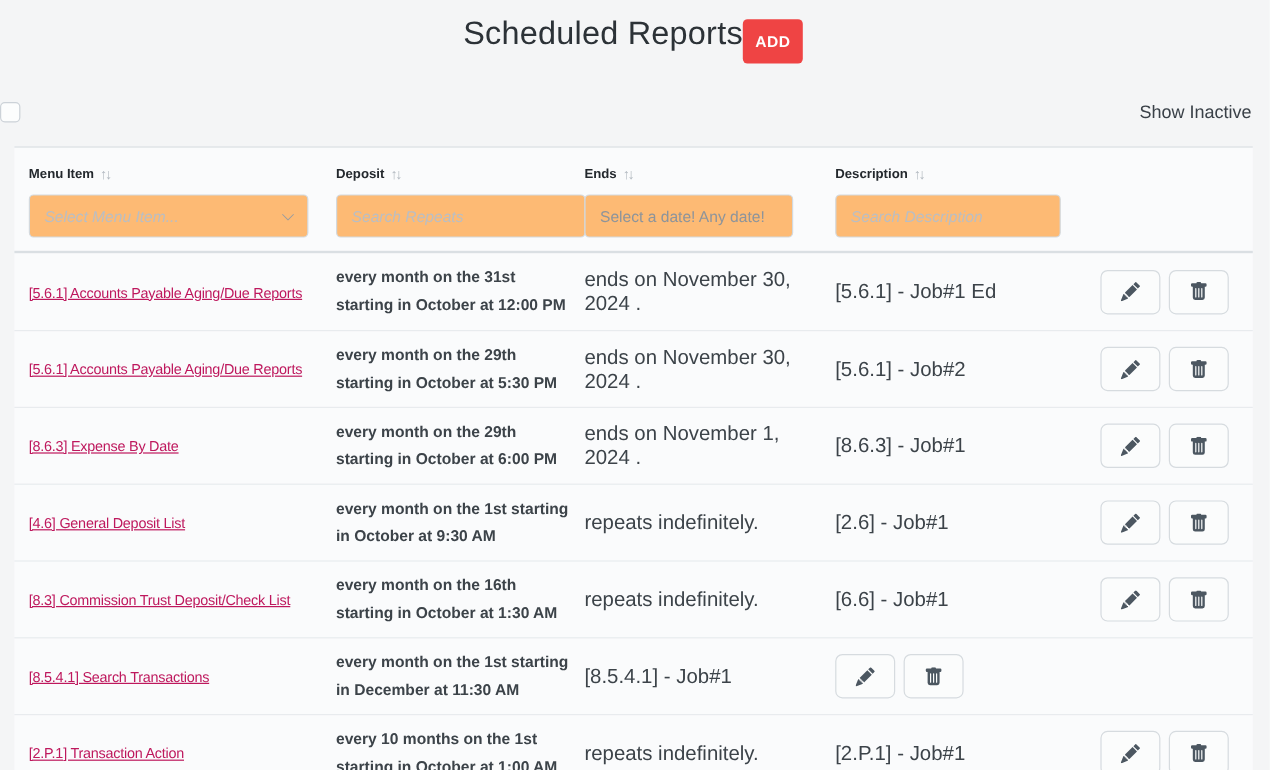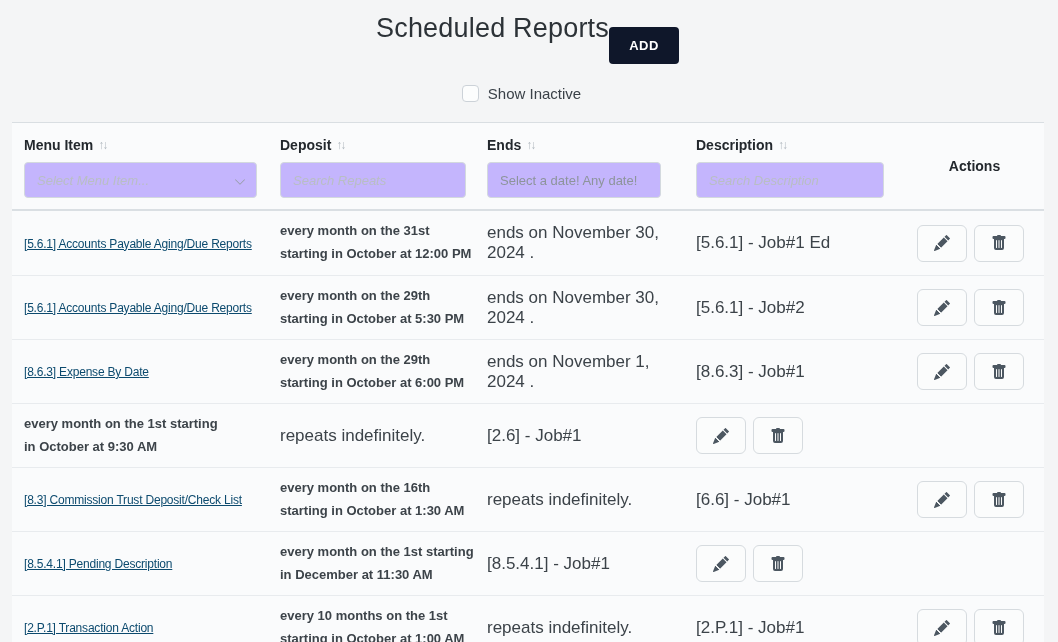--- a/index.html
+++ b/index.html
@@ -11,27 +11,27 @@
   }
   
   .page-header {
     display: flex; justify-content: center; align-items: flex-start;
     padding: 13px 17px 0 14px; height: 52px;
   }
   .page-title {
     font-size: 27px; font-weight: 300; color: #2c3237; letter-spacing: .2px;
   }
   .add-btn {
-    background: #0f172a; color: #ffffff; border: none; border-radius: 4px;
+    background: #ef4444; color: #ffffff; border: none; border-radius: 4px;
     font-family: inherit; font-size: 13px; font-weight: 700; letter-spacing: .4px;
-    width: 70px; height: 37px; margin-top: 14px; cursor: pointer;
+    width: 50px; height: 37px; margin-top: 3px; cursor: pointer;
   }
   
   .toolbar-row {
-    display: flex; justify-content: center; align-items: center;
+    display: flex; justify-content: space-between; align-items: center;
     padding-right: 15px; margin-top: 31px; height: 20px;
   }
   .checkbox {
     appearance: none; -webkit-appearance: none;
     width: 17px; height: 17px; border: 1px solid #ccd2d8; border-radius: 4px;
     background: #fcfdfd; margin-right: 9px; cursor: pointer;
   }
   .checkbox-label { font-size: 15px; color: #3a4148; }
   
   .grid-table {
@@ -39,46 +39,46 @@
     background: #fafbfc;
     border-top: 1px solid #d9dee2;
   }
   .tr, .thead {
     display: grid;
     grid-template-columns: 256px 207px 209px 221px 139px;
   }
   .thead { border-bottom: 2px solid #dadfe3; padding-bottom: 0; }
   .th { padding: 11px 12px 11px 12px; }
   .th-label-row { height: 22px; display: flex; align-items: center; cursor: pointer; }
-  .th-label { font-size: 14px; font-weight: 700; color: #23282d; }
+  .th-label { font-size: 11px; font-weight: 700; color: #23282d; }
   .sort-icon { font-size: 12px; color: #b2b9c0; margin-left: 5px; letter-spacing: -2px; }
   .th-actions { display: flex; align-items: center; justify-content: center; }
   .th-actions .th-label { font-weight: 700; }
   .filter-wrap { position: relative; margin-top: 6px; }
   .filter-input {
     height: 36px; border: 1px solid #d3d9de; border-radius: 4px;
-    background: #c4b5fd; font-family: inherit; font-size: 13px;
+    background: #fdba74; font-family: inherit; font-size: 13px;
     padding: 0 12px; color: #495057; width: 100%; outline: none;
   }
   .filter-input::placeholder { color: #b9bec4; font-style: italic; }
   .filter-input.no-italic::placeholder { color: #8d949b; font-style: normal; }
   .w-menu  { width: 233px; }
-  .w-repeats { width: 186px; }
+  .w-repeats { width: 208px; }
   .w-ends  { width: 174px; }
   .w-desc  { width: 188px; }
   .select-chevron {
     position: absolute; left: 210px; top: 12px; color: #949ba2; pointer-events: none;
   }
   
   .tr { min-height: 64px; align-items: center; border-top: 1px solid #e8ebee; }
   .tr:first-child { border-top: none; }
   .td { padding: 8px 12px; font-size: 13.5px; color: #3c4349; }
   .td-menu { overflow: visible; }
   .menu-link {
-    color: #0c4a6e; font-size: 12px; letter-spacing: -0.2px;
+    color: #be185d; font-size: 12px; letter-spacing: -0.2px;
     text-decoration: underline; white-space: nowrap; cursor: pointer; text-align: center;
   }
   .td-repeats { white-space: pre; font-size: 13px; line-height: 1.75; padding-right: 2px; font-weight: bold; }
   .td-ends, .td-desc { font-size: 17px; }
   .td-actions { display: flex; gap: 7px; padding: 8px 12px; }
   .action-btn {
     width: 50px; height: 37px; background: #fbfcfc;
     border: 1px solid #d6dbdf; border-radius: 6px;
     display: flex; align-items: center; justify-content: center;
     color: #4c5761; cursor: pointer;
@@ -140,23 +140,20 @@
     <div class="th">
       <div class="th-label-row">
         <span class="th-label">Description</span>
         <span class="sort-icon">↑↓</span>
       </div>
       <div class="filter-wrap">
         <input class="filter-input w-desc" placeholder="Search Description" style="">
       </div>
     </div>
 
-    <div class="th th-actions">
-      <span class="th-label">Actions</span>
-    </div>
   </div>
 
   <div id="table-body">
   <div class="tr">
     <div class="td td-menu">
       <a class="menu-link">[5.6.1] Accounts Payable Aging/Due Reports</a>
     </div>
     <div class="td td-repeats">every month on the 31st
 starting in October at 12:00 PM</div>
     <div class="td td-ends">ends on November 30, 2024 .</div>
@@ -225,20 +222,23 @@
         <span>
           <svg width="16" height="16" viewBox="0 0 16 16" fill="currentColor">
                 <path d="M2.5 1a1 1 0 0 0-1 1v1a1 1 0 0 0 1 1H3v9a2 2 0 0 0 2 2h6a2 2 0 0 0 2-2V4h.5a1 1 0 0 0 1-1V2a1 1 0 0 0-1-1H10a1 1 0 0 0-1-1H7a1 1 0 0 0-1 1H2.5zm3 4a.5.5 0 0 1 .5.5v7a.5.5 0 0 1-1 0v-7a.5.5 0 0 1 .5-.5zM8 5a.5.5 0 0 1 .5.5v7a.5.5 0 0 1-1 0v-7A.5.5 0 0 1 8 5zm3 .5v7a.5.5 0 0 1-1 0v-7a.5.5 0 0 1 1 0z"></path>
               </svg>
         </span>
       </button>
     </div>
   </div>
 
   <div class="tr">
+    <div class="td td-menu">
+      <a class="menu-link">[4.6] General Deposit List</a>
+    </div>
     <div class="td td-repeats">every month on the 1st starting
 in October at 9:30 AM</div>
     <div class="td td-ends">repeats indefinitely.</div>
     <div class="td td-desc">[2.6] - Job#1</div>
     <div class="td td-actions">
       <button class="action-btn">
         <span>
           <svg width="16" height="16" viewBox="0 0 16 16" fill="currentColor">
                 <path d="M12.854.146a.5.5 0 0 0-.707 0L10.5 1.793 14.207 5.5l1.647-1.646a.5.5 0 0 0 0-.708l-3-3zm.646 6.061L9.793 2.5 3.293 9H3.5a.5.5 0 0 1 .5.5v.5h.5a.5.5 0 0 1 .5.5v.5h.5a.5.5 0 0 1 .5.5v.5h.5a.5.5 0 0 1 .5.5v.207l6.5-6.5zm-7.468 7.468A.5.5 0 0 1 6 13.5V13h-.5a.5.5 0 0 1-.5-.5V12h-.5a.5.5 0 0 1-.5-.5V11h-.5a.5.5 0 0 1-.5-.5V10h-.5a.499.499 0 0 1-.175-.032l-.179.178a.5.5 0 0 0-.11.168l-2 5a.5.5 0 0 0 .65.65l5-2a.5.5 0 0 0 .168-.11l.178-.178z"></path>
               </svg>
@@ -275,21 +275,21 @@
           <svg width="16" height="16" viewBox="0 0 16 16" fill="currentColor">
                 <path d="M2.5 1a1 1 0 0 0-1 1v1a1 1 0 0 0 1 1H3v9a2 2 0 0 0 2 2h6a2 2 0 0 0 2-2V4h.5a1 1 0 0 0 1-1V2a1 1 0 0 0-1-1H10a1 1 0 0 0-1-1H7a1 1 0 0 0-1 1H2.5zm3 4a.5.5 0 0 1 .5.5v7a.5.5 0 0 1-1 0v-7a.5.5 0 0 1 .5-.5zM8 5a.5.5 0 0 1 .5.5v7a.5.5 0 0 1-1 0v-7A.5.5 0 0 1 8 5zm3 .5v7a.5.5 0 0 1-1 0v-7a.5.5 0 0 1 1 0z"></path>
               </svg>
         </span>
       </button>
     </div>
   </div>
 
   <div class="tr">
     <div class="td td-menu">
-      <a class="menu-link">[8.5.4.1] Pending Description</a>
+      <a class="menu-link">[8.5.4.1] Search Transactions</a>
     </div>
     <div class="td td-repeats">every month on the 1st starting
 in December at 11:30 AM</div>
     <div class="td td-desc">[8.5.4.1] - Job#1</div>
     <div class="td td-actions">
       <button class="action-btn">
         <span>
           <svg width="16" height="16" viewBox="0 0 16 16" fill="currentColor">
                 <path d="M12.854.146a.5.5 0 0 0-.707 0L10.5 1.793 14.207 5.5l1.647-1.646a.5.5 0 0 0 0-.708l-3-3zm.646 6.061L9.793 2.5 3.293 9H3.5a.5.5 0 0 1 .5.5v.5h.5a.5.5 0 0 1 .5.5v.5h.5a.5.5 0 0 1 .5.5v.5h.5a.5.5 0 0 1 .5.5v.207l6.5-6.5zm-7.468 7.468A.5.5 0 0 1 6 13.5V13h-.5a.5.5 0 0 1-.5-.5V12h-.5a.5.5 0 0 1-.5-.5V11h-.5a.5.5 0 0 1-.5-.5V10h-.5a.499.499 0 0 1-.175-.032l-.179.178a.5.5 0 0 0-.11.168l-2 5a.5.5 0 0 0 .65.65l5-2a.5.5 0 0 0 .168-.11l.178-.178z"></path>
               </svg>

